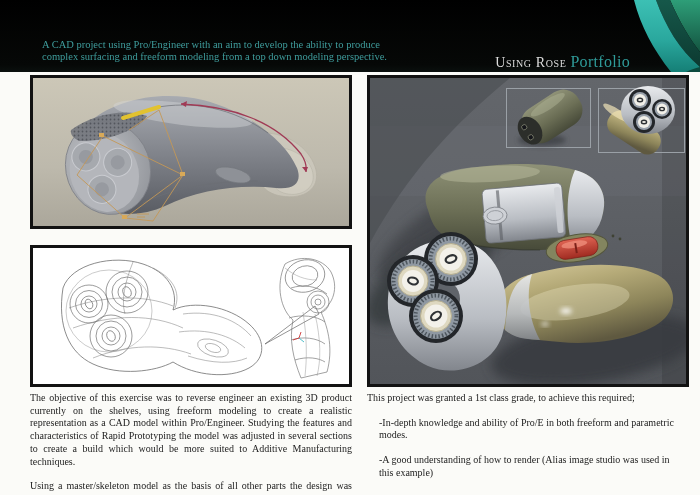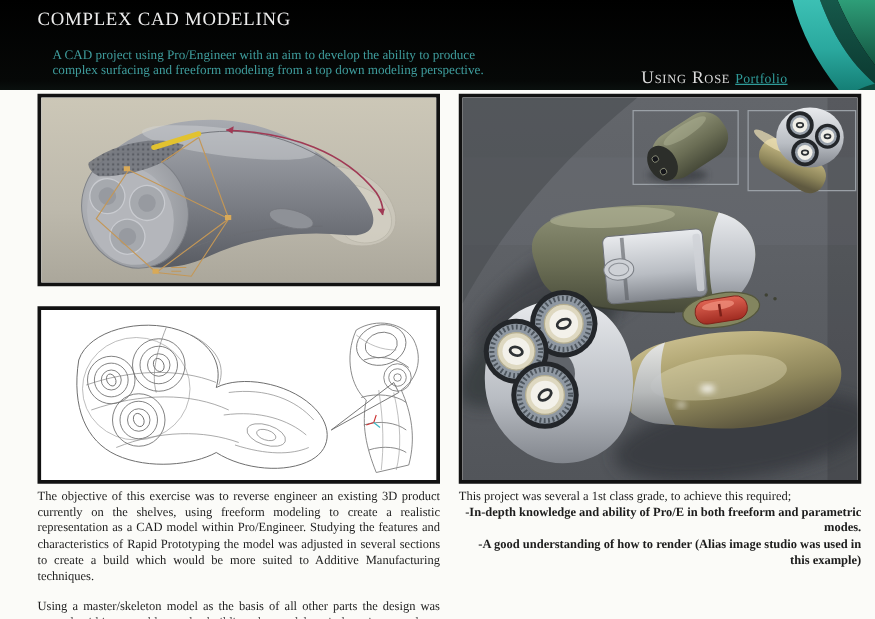--- a/index.html
+++ b/index.html
@@ -22,35 +22,35 @@
     position:absolute;left:30px;top:27px;width:345px;margin:12px;
     font-size:10.5px;line-height:11.6px;color:#3f9d9d;
   }
   .brand{
     position:absolute;left:388px;top:53px;width:242px;text-align:right;white-space:nowrap;
   }
   .brand .brand-name{
     font-variant:small-caps;font-size:14px;color:#dcdcdc;letter-spacing:.6px;
   }
   .brand .brand-suffix{
-    font-size:11px;color:#2f9b99;letter-spacing:.3px;text-decoration:underline;
+    font-size:16px;color:#2f9b99;letter-spacing:.3px;
   }
   .waves{position:absolute;right:0;top:0;width:86px;height:72px;display:block;}
   
   .fig{position:absolute;border:3px solid #121212;background:#fff;}
   .fig svg{display:block;}
   #fig-cad{left:30px;top:75px;width:316px;height:148px;}
   #fig-wire{left:30px;top:245px;width:316px;height:136px;}
   #fig-render{left:367px;top:75px;width:316px;height:306px;}
   
   .col{position:absolute;top:392px;width:322px;color:#1c1c1c;}
   .col-left{left:30px;}
   .col-right{left:367px;}
   .col p{margin:0 0 12px 0;font-size:10px;line-height:12.7px;text-align:justify;}
-  .col p.tight{margin:0;text-align:right;font-weight:bold;}
+  .col p.tight{margin:12px;text-align:left;}
   .col p.intro{margin:0;text-align:left;}
 </style>
 </head>
 <body>
 
 <div class="banner">
   <svg class="waves" viewBox="0 0 86 72" preserveAspectRatio="none">
     <defs>
       <linearGradient id="wgA" x1="0" y1="0" x2="0" y2="1">
         <stop offset="0" stop-color="#2e9e78"></stop>
@@ -64,21 +64,20 @@
       <linearGradient id="wgC" x1="0" y1="0" x2="0" y2="1">
         <stop offset="0" stop-color="#16584a"></stop>
           <stop offset="1" stop-color="#0c3a31"></stop>
       </linearGradient>
     </defs>
     <path d="M56,0 L86,0 L86,52 C76,39 66,23 56,0 Z" fill="url(#wgA)"></path>
     <path d="M42,0 L56,0 C66,23 76,39 86,52 L86,67 C65,49 52,27 42,0 Z" fill="url(#wgC)"></path>
     <path d="M20,0 L42,0 C52,27 65,49 86,67 L86,72 L57,72 C39,49 27,27 20,0 Z" fill="url(#wgB)"></path>
     <path d="M72,72 L86,72 L86,67 C81,68 76,70 72,72 Z" fill="#0d4a3e"></path>
   </svg>
-  <h1>COMPLEX CAD MODELING</h1>
   <p class="subtitle">A CAD project using Pro/Engineer with an aim to develop the ability to produce complex surfacing and freeform modeling from a top down modeling perspective.</p>
   <div class="brand">
     <span class="brand-name">Using Rose</span>
     <span class="brand-suffix">Portfolio</span>
   </div>
 </div>
 
 <div class="fig" id="fig-cad">
   <svg viewBox="0 0 316 148" width="316" height="148">
     <defs>
@@ -350,17 +349,17 @@
     </g>
   </svg>
 </div>
 
 <div class="col col-left">
   <p>The objective of this exercise was to reverse engineer an existing 3D product currently on the shelves, using freeform modeling to create a realistic representation as a CAD model within Pro/Engineer. Studying the features and characteristics of Rapid Prototyping the model was adjusted in several sections to create a build which would be more suited to Additive Manufacturing techniques.</p>
   <p>Using a master/skeleton model as the basis of all other parts the design was created within assembly mode, building the model entirely using top down techniques.</p>
 </div>
 
 <div class="col col-right">
-  <p class="intro">This project was several a 1st class grade, to achieve this required;</p>
+  <p class="intro">This project was granted a 1st class grade, to achieve this required;</p>
   <p class="tight">-In-depth knowledge and ability of Pro/E in both freeform and parametric modes.</p>
   <p class="tight">-A good understanding of how to render (Alias image studio was used in this example)</p>
 
 </div>
 
 </body></html>

